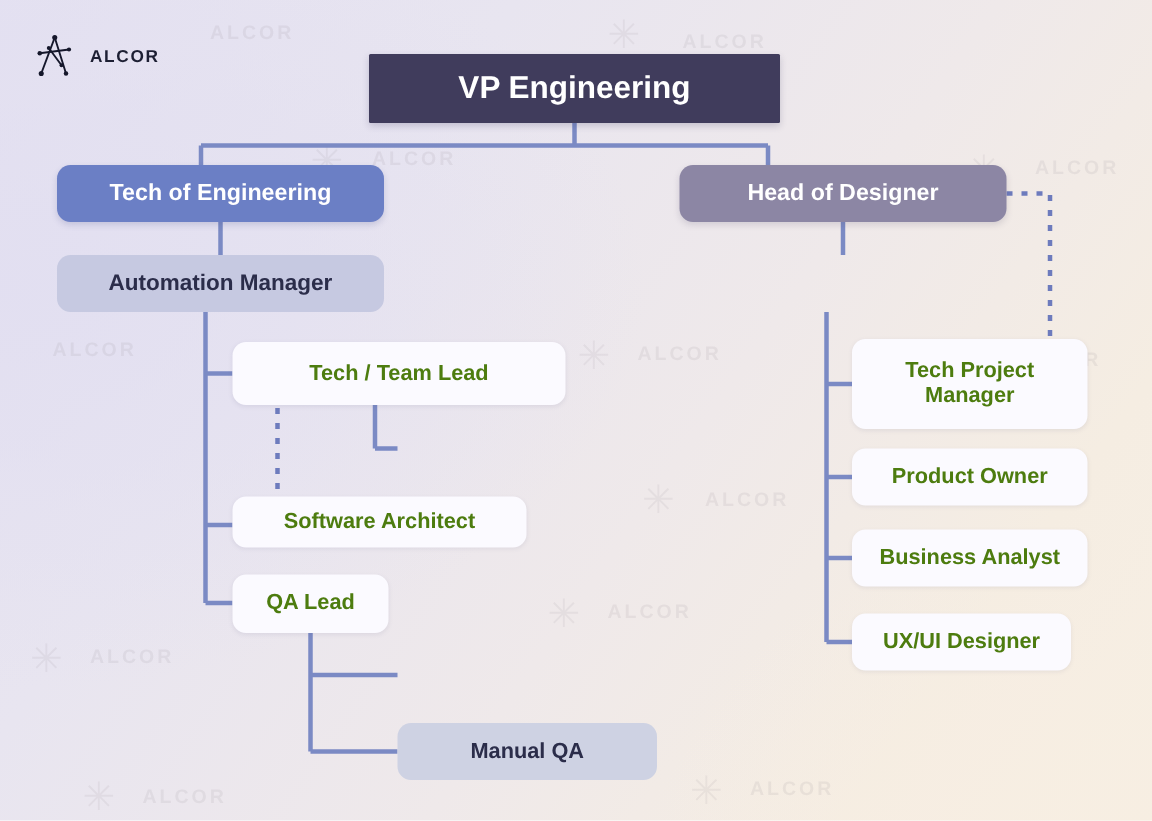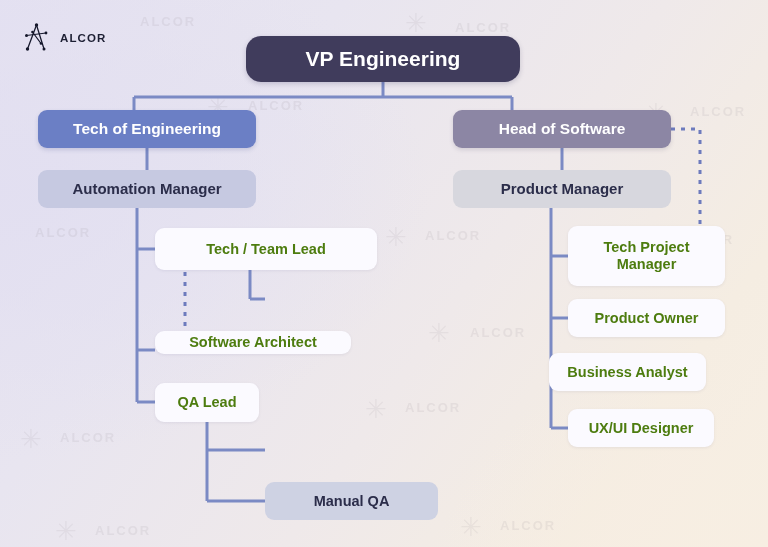--- a/index.html
+++ b/index.html
@@ -75,21 +75,21 @@
     line-height: 1.15;
     z-index: 5;
     white-space: pre-line;
   }
   .node.center { justify-content: center; text-align: center; }
 
   .v-root {
     background: #403c5c;
     color: #ffffff;
     font-size: 21px;
-    border-radius: 15px;
+    border-radius: 1px;
     box-shadow: 0 2px 5px rgba(60,55,95,0.22);
   }
   .v-head-eng {
     background: #6b7fc5;
     color: #ffffff;
     font-size: 15.5px;
     box-shadow: 0 2px 4px rgba(70,80,140,0.20);
   }
   .v-head-prod {
     background: #8c86a4;
@@ -201,26 +201,25 @@
     <g fill="none" stroke="#6d7bbd" stroke-width="3" stroke-linecap="butt" stroke-dasharray="4 6">
 
       <path d="M185 272 L185 331"></path>
 
       <path d="M671 129 L700 129 L700 240"></path>
     </g>
   </svg>
 
   <div class="node center v-root" style="left:246px; top:36px;  width:274px; height:46px;">VP Engineering</div>
   <div class="node center v-head-eng" style="left:38px;  top:110px; width:218px; height:38px;">Tech of Engineering</div>
-  <div class="node center v-head-prod" style="left:453px; top:110px; width:218px; height:38px;">Head of Software</div>
+  <div class="node center v-head-prod" style="left:453px; top:110px; width:218px; height:38px;">Head of Designer</div>
   <div class="node center v-mgr-eng" style="left:38px;  top:170px; width:218px; height:38px;">Automation Manager</div>
-  <div class="node center v-mgr-prod" style="left:453px; top:170px; width:218px; height:38px;">Product Manager</div>
   <div class="node center v-white" style="left:155px; top:228px; width:222px; height:42px;">Tech / Team Lead</div>
-  <div class="node center v-white" style="left:155px; top:331px; width:196px; height:23px;">Software Architect</div>
+  <div class="node center v-white" style="left:155px; top:331px; width:196px; height:34px;">Software Architect</div>
   <div class="node center v-white" style="left:155px; top:383px; width:104px; height:39px;">QA Lead</div>
   <div class="node center v-grey" style="left:265px; top:482px; width:173px; height:38px;">Manual QA</div>
   <div class="node center v-white" style="left:568px; top:226px; width:157px; height:60px;">Tech Project
 Manager</div>
   <div class="node center v-white" style="left:568px; top:299px; width:157px; height:38px;">Product Owner</div>
-  <div class="node center v-white" style="left:549px; top:353px; width:157px; height:38px;text-align:center;">Business Analyst</div>
+  <div class="node center v-white" style="left:568px; top:353px; width:157px; height:38px;text-align:center;">Business Analyst</div>
   <div class="node center v-white" style="left:568px; top:409px; width:146px; height:38px;">UX/UI Designer</div>
 
 </div>
 
 </body></html>

